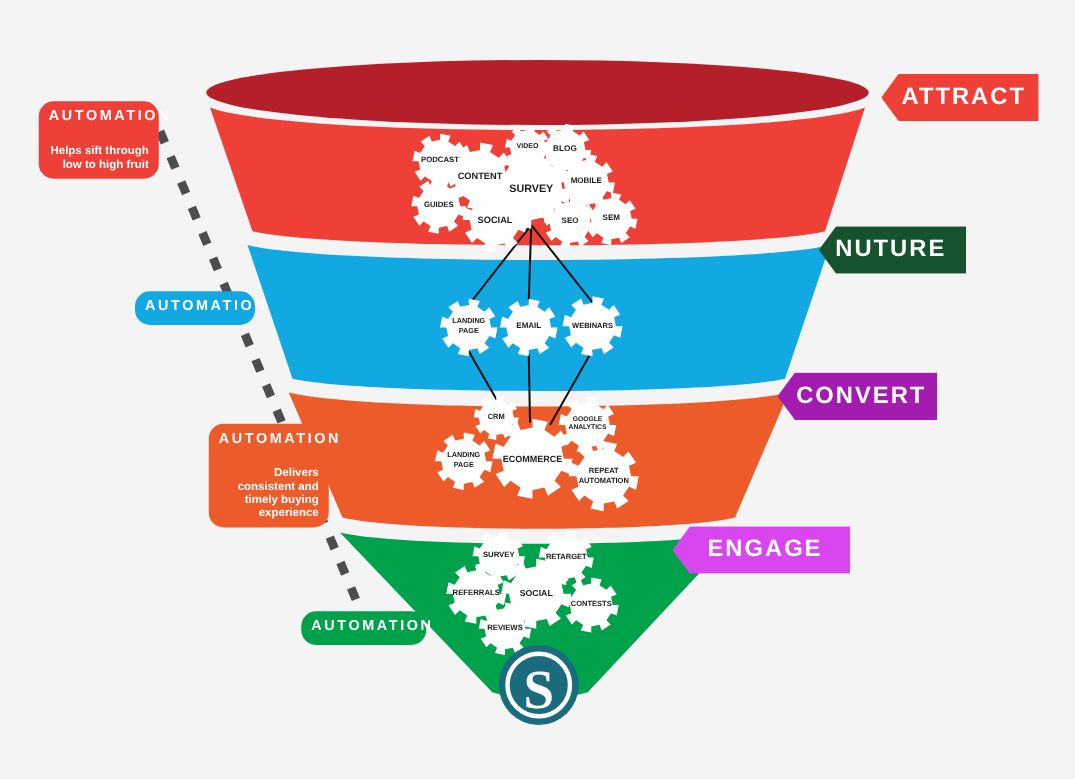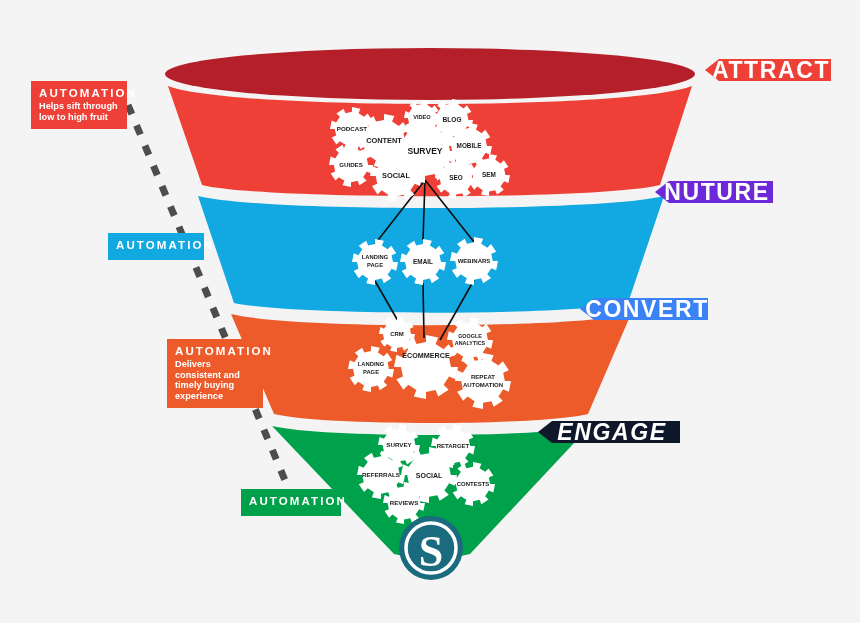--- a/index.html
+++ b/index.html
@@ -25,58 +25,59 @@
     left: 0;
     top: 0;
     width: 860px;
     height: 623px;
     overflow: visible;
   }
 
   
   .stage-tag {
     position: absolute;
-    height: 22px;
+    height: 38px;
     display: flex;
     align-items: center;
     justify-content: center;
     color: #ffffff;
     font-weight: bold;
-    font-size: 23px;
+    font-size: 19px;
     letter-spacing: 1.6px;
     padding: 0 16px 0 22px;
     box-sizing: border-box;
     clip-path: polygon(14px 0, 100% 0, 100% 100%, 14px 100%, 0 50%);
     white-space: nowrap;
   }
   .tag-attract  { left: 705px; top: 59px;  width: 126px; background: #ee4036; }
-  .tag-nurture  { left: 655px; top: 181px; width: 118px; background: #6d28d9; }
-  .tag-convert  { left: 580px; top: 298px; width: 128px; background: #3b82f6; }
-  .tag-engage   { left: 538px; top: 421px; width: 142px; background: #0f172a; font-style: italic; }
+  .tag-nurture  { left: 655px; top: 181px; width: 118px; background: #14532d; justify-content: flex-end; }
+  .tag-convert  { left: 622px; top: 298px; width: 128px; background: #a21caf; }
+  .tag-engage   { left: 538px; top: 421px; width: 142px; background: #d946ef; }
 
   
   .auto-box {
     position: absolute;
     box-sizing: border-box;
     padding: 5px 8px 7px 8px;
     color: #ffffff;
-    text-align: left;
+    text-align: right;
+    border-radius: 12px;
   }
   .auto-title {
     font-size: 11.5px;
     font-weight: bold;
     letter-spacing: 2.1px;
     line-height: 15px;
     white-space: nowrap;
   }
   .auto-desc {
     font-size: 9.2px;
     font-weight: bold;
     line-height: 10.5px;
-    margin-top: 0;
+    margin-top: 14px;
   }
   .auto-1 { left: 31px;  top: 81px;  width: 96px;  background: #ee4036; }
   .auto-2 { left: 108px; top: 233px; width: 96px;  background: #12a9e2; }
   .auto-3 { left: 167px; top: 339px; width: 96px;  background: #ed5b2b; }
   .auto-4 { left: 241px; top: 489px; width: 100px; background: #00a14b; }
 
   
   .gear-label {
     position: absolute;
     transform: translate(-50%, -50%);
@@ -177,21 +178,21 @@
       <div class="gear-label" style="left: 489px; top: 175px; font-size: 6.4px; line-height: 8.4px;">SEM</div>
       <div class="gear-label" style="left: 375px; top: 262px; font-size: 5.8px; line-height: 7.8px;">LANDING
 PAGE</div>
       <div class="gear-label" style="left: 423px; top: 262px; font-size: 6.4px; line-height: 8.4px;">EMAIL</div>
       <div class="gear-label" style="left: 474px; top: 261px; font-size: 6px; line-height: 8px;">WEBINARS</div>
       <div class="gear-label" style="left: 397px; top: 334px; font-size: 6px; line-height: 8px;">CRM</div>
       <div class="gear-label" style="left: 470px; top: 340px; font-size: 5.4px; line-height: 7.4px;">GOOGLE
 ANALYTICS</div>
       <div class="gear-label" style="left: 371px; top: 369px; font-size: 5.8px; line-height: 7.8px;">LANDING
 PAGE</div>
-      <div class="gear-label" style="left: 426px; top: 356px; font-size: 7.2px; line-height: 9.2px; text-align: center;">ECOMMERCE</div>
+      <div class="gear-label" style="left: 426px; top: 367px; font-size: 7.2px; line-height: 9.2px; text-align: center;">ECOMMERCE</div>
       <div class="gear-label" style="left: 483px; top: 381px; font-size: 6px; line-height: 8px;">REPEAT
 AUTOMATION</div>
       <div class="gear-label" style="left: 399px; top: 445px; font-size: 6.2px; line-height: 8.2px;">SURVEY</div>
       <div class="gear-label" style="left: 453px; top: 446px; font-size: 6px; line-height: 8px;">RETARGET</div>
       <div class="gear-label" style="left: 381px; top: 475px; font-size: 6.2px; line-height: 8.2px;">REFERRALS</div>
       <div class="gear-label" style="left: 429px; top: 475px; font-size: 7px; line-height: 9px;">SOCIAL</div>
       <div class="gear-label" style="left: 473px; top: 484px; font-size: 6px; line-height: 8px;">CONTESTS</div>
       <div class="gear-label" style="left: 404px; top: 503px; font-size: 6.2px; line-height: 8.2px;">REVIEWS</div>
     </div>
 

